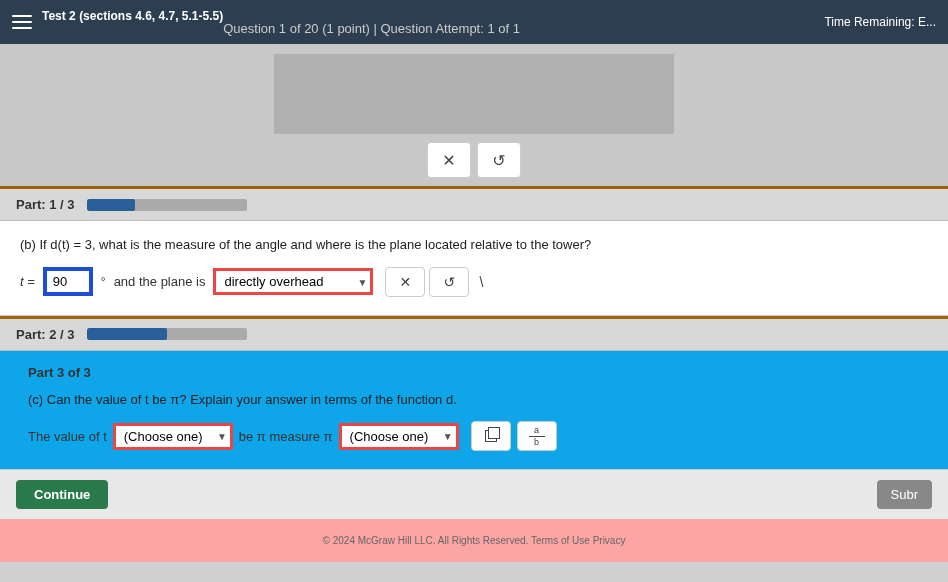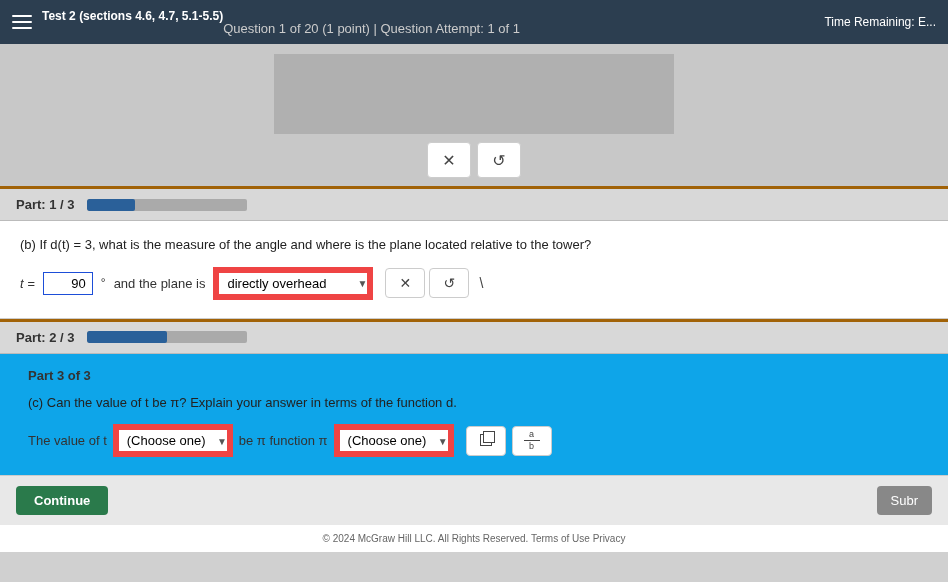--- a/index.html
+++ b/index.html
@@ -148,37 +148,37 @@
       align-items: center;
       gap: 8px;
       flex-wrap: wrap;
     }
     .answer-label {
       font-size: 13px;
       font-style: italic;
       color: #333;
     }
     .answer-input {
-      border: 1px solid #1d4ed8;
+      border: 4px solid #1d4ed8;
       padding: 3px 6px;
       font-size: 13px;
       width: 50px;
-      text-align: right;
+      text-align: left;
       background: #fff;
     }
     .degree-symbol {
       font-size: 12px;
       color: #333;
     }
     .answer-text {
       font-size: 13px;
       color: #333;
     }
     .dropdown-select {
-      border: 6px solid #ef4444;
+      border: 3px solid #ef4444;
       padding: 3px 20px 3px 8px;
       font-size: 13px;
       background: white;
       cursor: pointer;
       appearance: none;
       -webkit-appearance: none;
       position: relative;
       min-width: 160px;
     }
     .select-wrapper {
@@ -274,22 +274,22 @@
       border: none;
       padding: 7px 14px;
       border-radius: 4px;
       font-size: 13px;
       cursor: pointer;
     }
     .footer-text {
       font-size: 10px;
       color: #666;
       text-align: center;
-      padding: 8px;
-      background: #ffffff;
+      padding: 16px;
+      background: #fca5a5;
     }
   </style>
 </head>
 <body>
 
 <div class="top-bar">
   <div class="top-bar-left">
     <div class="hamburger-icon">
       <span></span>
         <span></span>
@@ -366,21 +366,21 @@
   <div class="question-text">(c) Can the value of t be π? Explain your answer in terms of the function d.</div>
   <div class="part3-answer-row">
     <span class="answer-text">The value of t</span>
     <div class="select-wrapper">
       <select class="dropdown-select" style="min-width:120px;">
         <option>(Choose one)</option>
         <option>can</option>
         <option>cannot</option>
       </select>
     </div>
-    <span class="answer-text">be π function π</span>
+    <span class="answer-text">be π measure π</span>
     <div class="select-wrapper">
       <select class="dropdown-select" style="min-width:120px;">
         <option>(Choose one)</option>
         <option>is</option>
         <option>is not</option>
       </select>
     </div>
     <div class="btn-small-icon" style="margin-left:6px;">
       <span style="font-size:12px; position:relative;">
         <span style="display:inline-block; border:1px solid #444; width:12px; height:12px; position:relative; top:1px;"></span>

